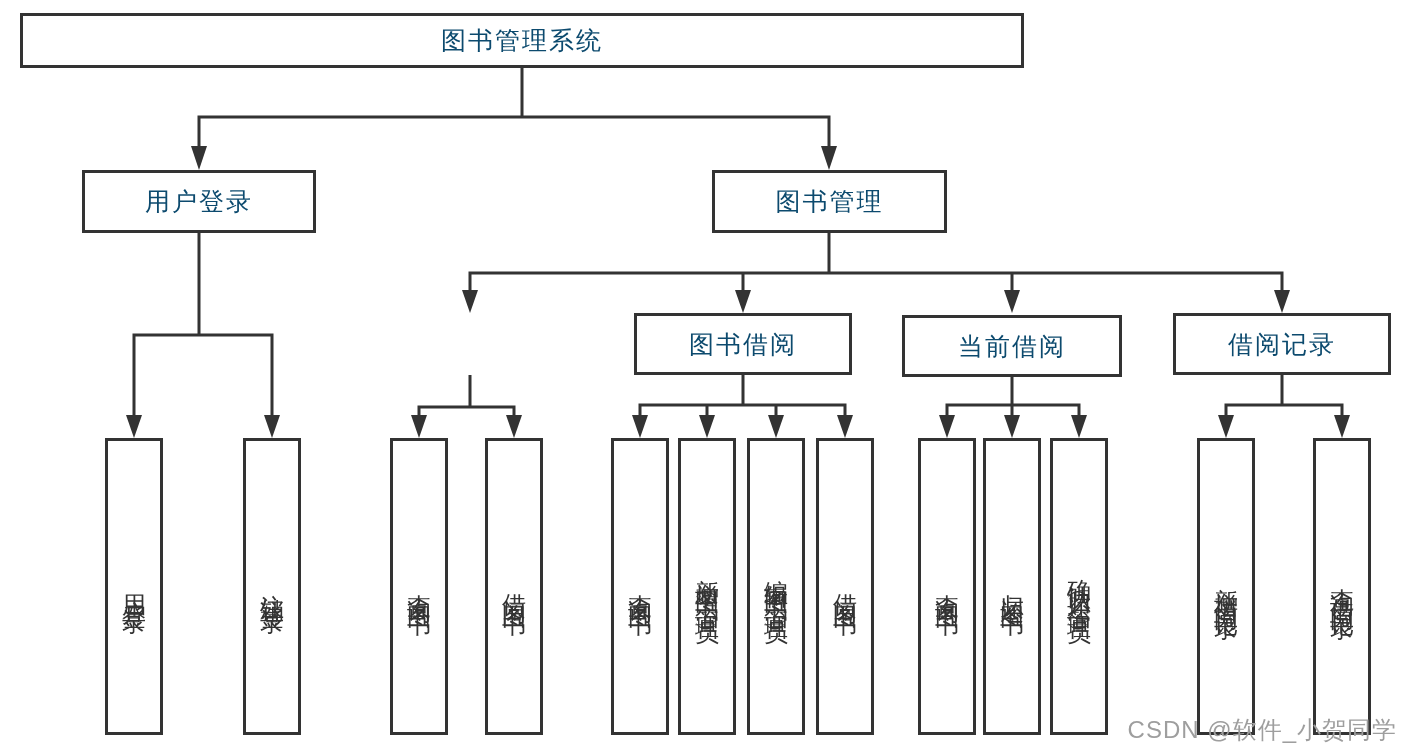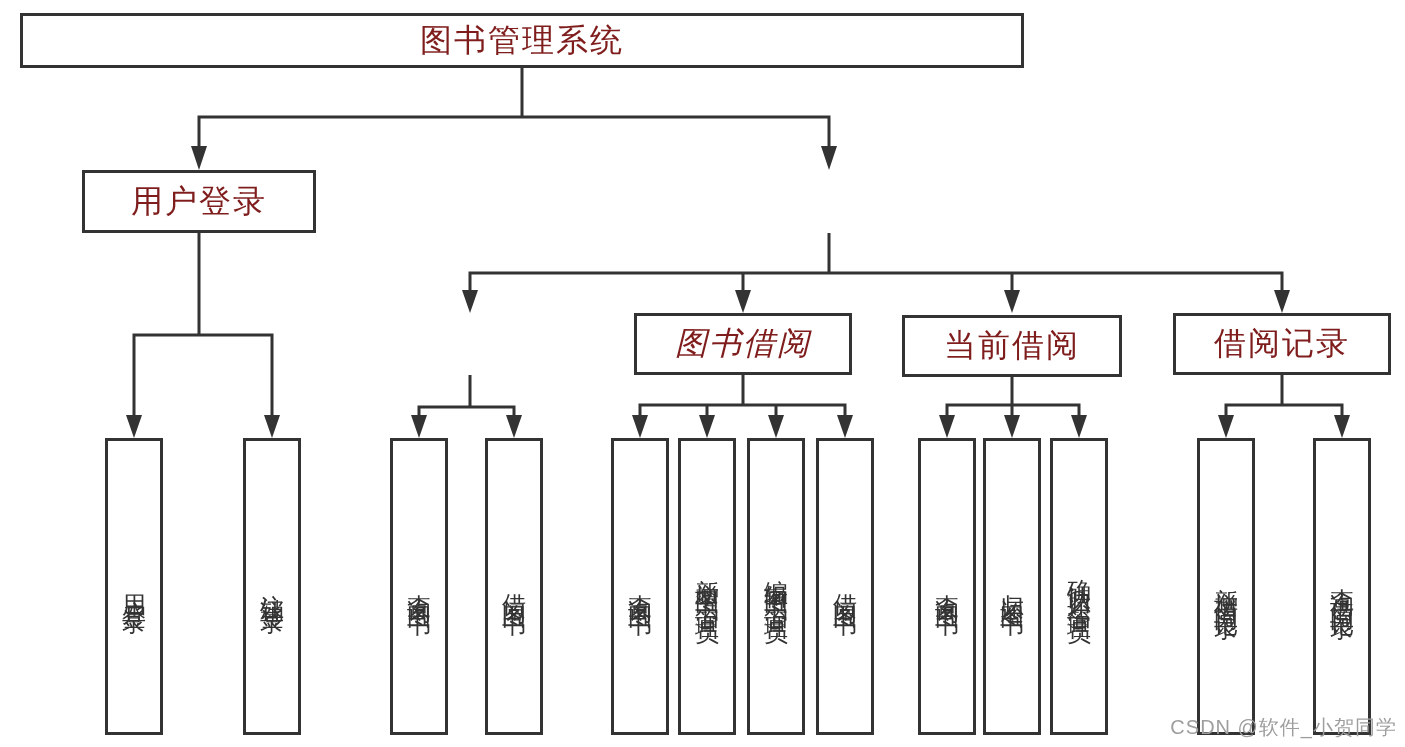--- a/index.html
+++ b/index.html
@@ -22,39 +22,39 @@
     position: absolute;
     background: #ffffff;
     border: 3px solid #333333;
     box-sizing: border-box;
     display: flex;
     align-items: center;
     justify-content: center;
     z-index: 2;
   }
   .box.h span {
-    font-size: 32px;
+    font-size: 25px;
     letter-spacing: 2px;
     white-space: nowrap;
-    color: #7f1d1d;
+    color: #0c4a6e;
   }
   .box.v span {
     writing-mode: vertical-rl;
     text-orientation: mixed;
     font-size: 24px;
     letter-spacing: 6px;
     line-height: 1;
     color: #333333;
   }
   #watermark {
     position: absolute;
     right: 8px;
     top: 714px;
     z-index: 3;
-    font-size: 20px;
+    font-size: 24px;
     color: #9e9e9e;
     letter-spacing: 1px;
     white-space: nowrap;
   }
 </style>
 </head>
 <body>
 
 <div id="stage">
 
@@ -101,22 +101,25 @@
     </g>
   </svg>
 
   <div class="box h" style="left:20px; top:13px; width:1004px; height:55px;">
     <span>图书管理系统</span>
   </div>
 
   <div class="box h" style="left:82px; top:170px; width:234px; height:63px;">
     <span>用户登录</span>
   </div>
+  <div class="box h" style="left:712px; top:170px; width:235px; height:63px;">
+    <span>图书管理</span>
+  </div>
 
-  <div class="box h" style="left:634px; top:313px; width:218px; height:62px;font-style:italic;">
+  <div class="box h" style="left:634px; top:313px; width:218px; height:62px;">
     <span>图书借阅</span>
   </div>
   <div class="box h" style="left:902px; top:315px; width:220px; height:62px;">
     <span>当前借阅</span>
   </div>
   <div class="box h" style="left:1173px; top:313px; width:218px; height:62px;align-items:center;">
     <span>借阅记录</span>
   </div>
 
   <div class="box v" style="left:105px; top:438px; width:58px; height:297px;">

